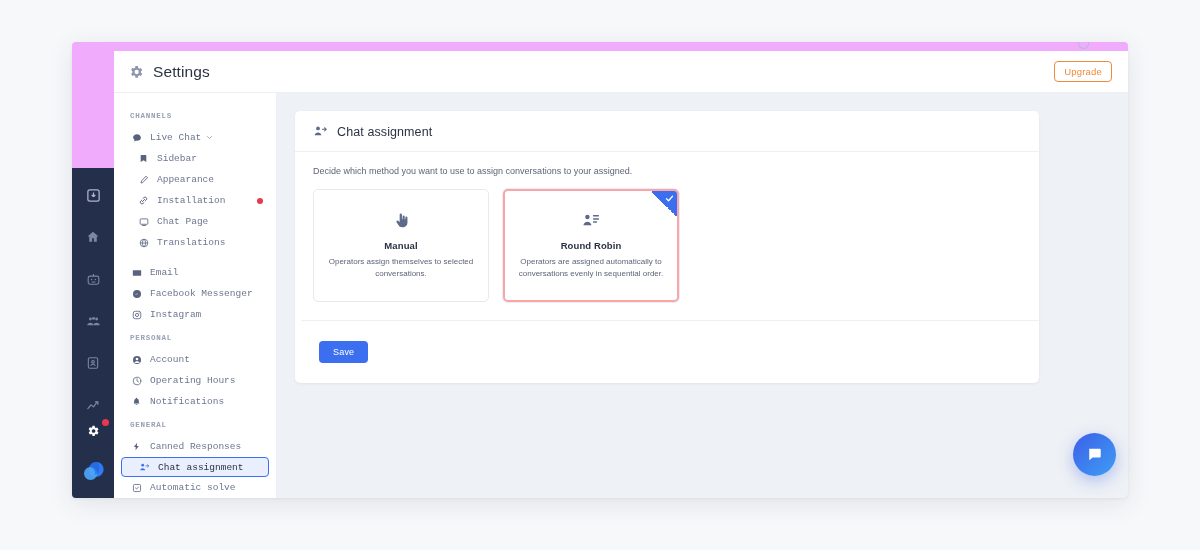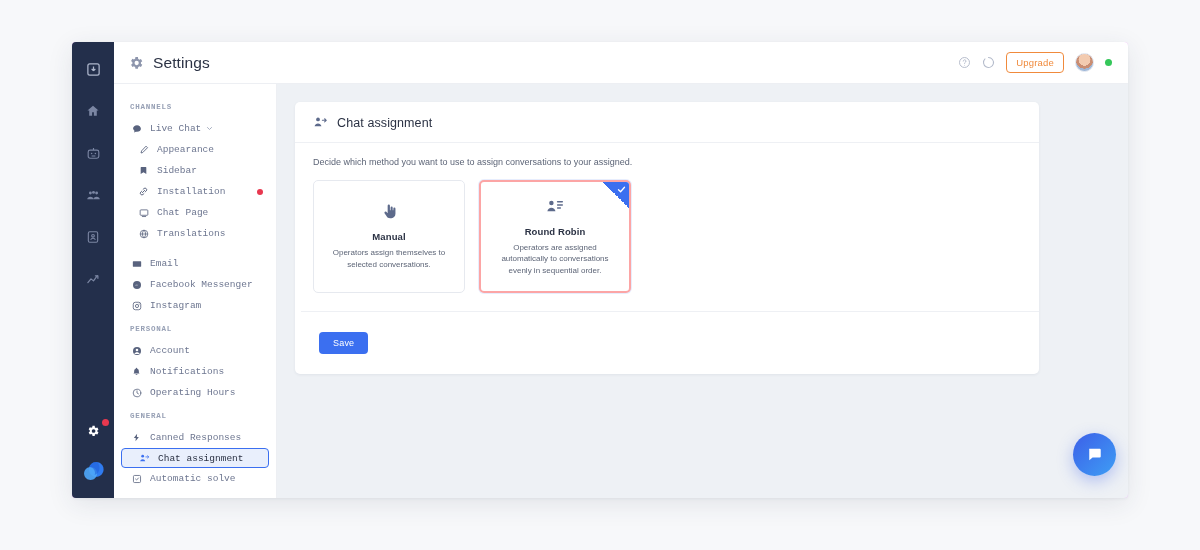--- a/index.html
+++ b/index.html
@@ -13,20 +13,21 @@
   
   #app-window {
     position: absolute;
     left: 72px; top: 42px;
     width: 1056px; height: 456px;
     background: #f0abfc;
     border-radius: 4px;
     box-shadow: 0 6px 26px rgba(35,45,75,.10), 0 1px 3px rgba(35,45,75,.06);
     overflow: hidden;
     display: flex;
+    align-items: flex-end;
   }
 
   
   #icon-rail {
     width: 42px; flex: 0 0 42px;
     background: #232f4b;
     display: flex; flex-direction: column;
     align-items: center;
     position: relative;
   }
@@ -59,21 +60,21 @@
     background: #ffffff;
     border-bottom: 1px solid #edeff3;
     display: flex; align-items: center;
     padding: 0 16px 0 14px;
   }
   #header-gear { color: #8e96ad; display: flex; align-items: center; margin-right: 9px; }
   #page-title {
     font-size: 15.5px; color: #2b3244; letter-spacing: .1px;
   }
   #header-right {
-    margin-left: auto; display: flex; align-items: center; gap: 11px;
+    margin-left: auto; display: flex; align-items: center; gap: 11px; flex-direction: column;
   }
   .hdr-ico { color: #b4bbcb; display: flex; align-items: center; cursor: pointer; }
   #upgrade-btn {
     border: 1px solid #f08a3c;
     color: #f08a3c;
     background: #fff;
     font-size: 9.5px;
     font-family: "Liberation Sans", sans-serif;
     padding: 4px 9px;
     border-radius: 4px;
@@ -162,21 +163,21 @@
   #card-header-ico { color: #5d6a8b; display: flex; align-items: center; margin-right: 9px; }
   #card-title { font-size: 12.5px; color: #2b3244; letter-spacing: .1px; }
   #card-desc {
     font-size: 9px; color: #5d6577;
     padding: 14px 18px 0 18px;
   }
 
   
   #options-row { display: flex; gap: 14px; padding: 13px 18px 0 18px; }
   .opt-card {
-    width: 152px; height: 113px;
+    width: 176px; height: 113px;
     border: 1px solid #e6e9ef;
     border-radius: 5px;
     background: #fff;
     display: flex; flex-direction: column;
     align-items: center; justify-content: center;
     padding: 0 9px;
     cursor: pointer;
     position: relative;
     overflow: hidden;
   }
@@ -327,34 +328,34 @@
           <span class="nav-label">Live Chat</span>
           <span class="chev">
             <svg width="7" height="7" viewBox="0 0 24 24" fill="none" stroke="currentColor" stroke-width="3" stroke-linecap="round">
                 <path d="M5 8.5l7 7 7-7"></path>
               </svg>
           </span>
         </div>
 
         <div class="nav-item indent">
           <span class="nav-ico">
+            <svg width="9" height="9" viewBox="0 0 24 24" fill="currentColor">
+                <path d="M6 2.5h12a1.5 1.5 0 011.5 1.5v17.5L12 16.8 4.5 21.5V4A1.5 1.5 0 016 2.5z"></path>
+              </svg>
+          </span>
+          <span class="nav-label">Sidebar</span>
+        </div>
+
+        <div class="nav-item indent">
+          <span class="nav-ico">
             <svg width="10" height="10" viewBox="0 0 24 24" fill="none" stroke="currentColor" stroke-width="2.1" stroke-linecap="round">
                 <path d="M17.5 3.5l3 3L9 18l-4.2 1.2L6 15z"></path>
               </svg>
           </span>
           <span class="nav-label">Appearance</span>
-        </div>
-
-        <div class="nav-item indent">
-          <span class="nav-ico">
-            <svg width="9" height="9" viewBox="0 0 24 24" fill="currentColor">
-                <path d="M6 2.5h12a1.5 1.5 0 011.5 1.5v17.5L12 16.8 4.5 21.5V4A1.5 1.5 0 016 2.5z"></path>
-              </svg>
-          </span>
-          <span class="nav-label">Sidebar</span>
         </div>
 
         <div class="nav-item indent">
           <span class="nav-ico">
             <svg width="11" height="11" viewBox="0 0 24 24" fill="none" stroke="currentColor" stroke-width="2.1" stroke-linecap="round">
                 <path d="M9.5 14.5l5-5"></path>
                 <path d="M11 7.5l1.8-1.8a3.6 3.6 0 115.1 5.1L16 12.6"></path>
                 <path d="M13 16.5l-1.8 1.8a3.6 3.6 0 11-5.1-5.1L8 11.4"></path>
               </svg>
           </span>
@@ -420,35 +421,35 @@
                 <circle cx="12" cy="12" r="9.6"></circle>
                 <circle cx="12" cy="9.4" r="3.1" fill="#fff"></circle>
                 <path d="M5.6 19c1.1-2.8 3.5-4.3 6.4-4.3s5.3 1.5 6.4 4.3z" fill="#fff"></path>
               </svg>
           </span>
           <span class="nav-label">Account</span>
         </div>
 
         <div class="nav-item">
           <span class="nav-ico">
-            <svg width="9" height="9" viewBox="0 0 24 24" fill="currentColor">
-                <path d="M12 2.2a2 2 0 012 2v.5a6.3 6.3 0 014.3 6v4l1.7 2.6H4l1.7-2.6v-4a6.3 6.3 0 014.3-6v-.5a2 2 0 012-2zM9.5 19h5a2.5 2.5 0 01-5 0z"></path>
-              </svg>
-          </span>
-          <span class="nav-label">Notifications</span>
-        </div>
-
-        <div class="nav-item">
-          <span class="nav-ico">
             <svg width="10" height="10" viewBox="0 0 24 24" fill="none" stroke="currentColor" stroke-width="1.9" stroke-linecap="round">
                 <circle cx="12" cy="12" r="9.2"></circle>
                 <path d="M12 6.8V12l3.6 2.2"></path>
               </svg>
           </span>
           <span class="nav-label">Operating Hours</span>
+        </div>
+
+        <div class="nav-item">
+          <span class="nav-ico">
+            <svg width="9" height="9" viewBox="0 0 24 24" fill="currentColor">
+                <path d="M12 2.2a2 2 0 012 2v.5a6.3 6.3 0 014.3 6v4l1.7 2.6H4l1.7-2.6v-4a6.3 6.3 0 014.3-6v-.5a2 2 0 012-2zM9.5 19h5a2.5 2.5 0 01-5 0z"></path>
+              </svg>
+          </span>
+          <span class="nav-label">Notifications</span>
         </div>
 
         <div class="nav-section">GENERAL</div>
 
         <div class="nav-item">
           <span class="nav-ico">
             <svg width="9" height="9" viewBox="0 0 24 24" fill="currentColor">
                 <path d="M13.6 2L5 13.4h5.1L9.4 22l8.9-11.6h-5.3z"></path>
               </svg>
           </span>

